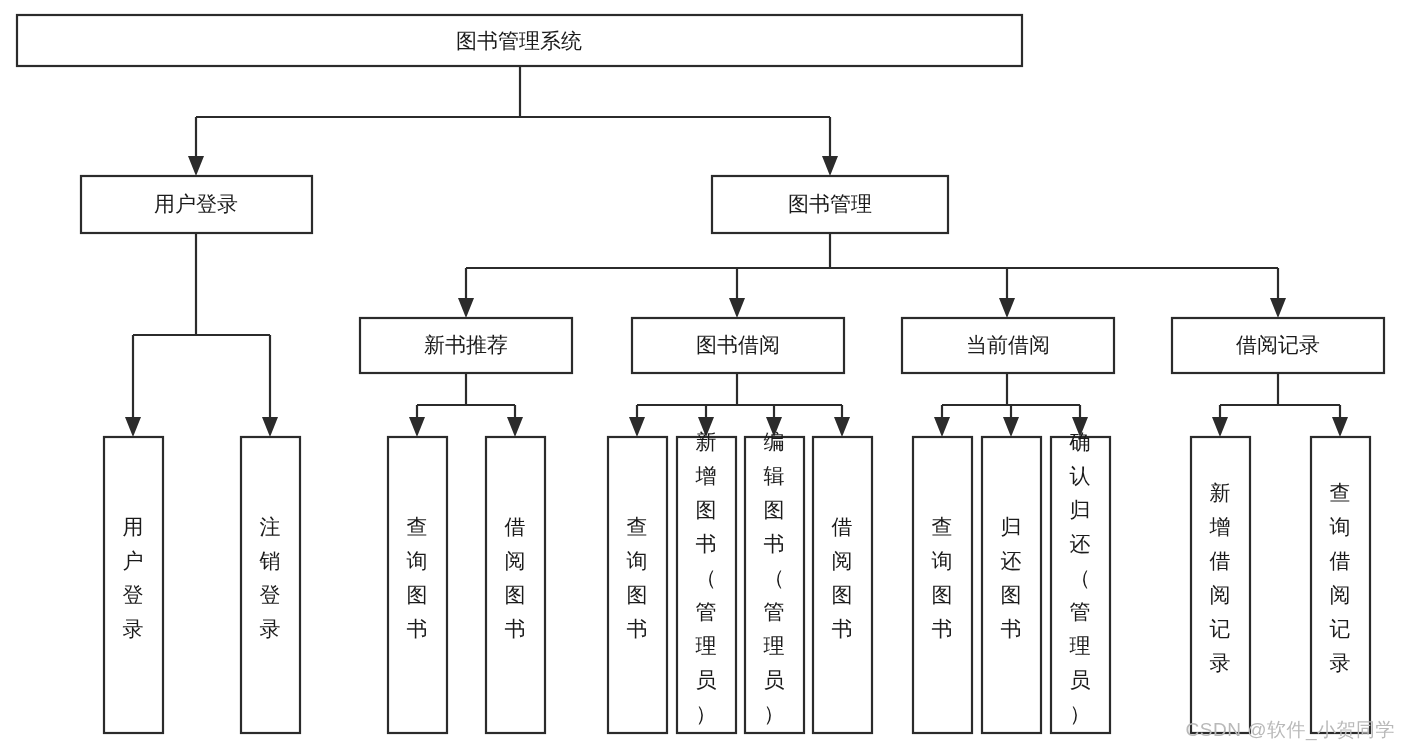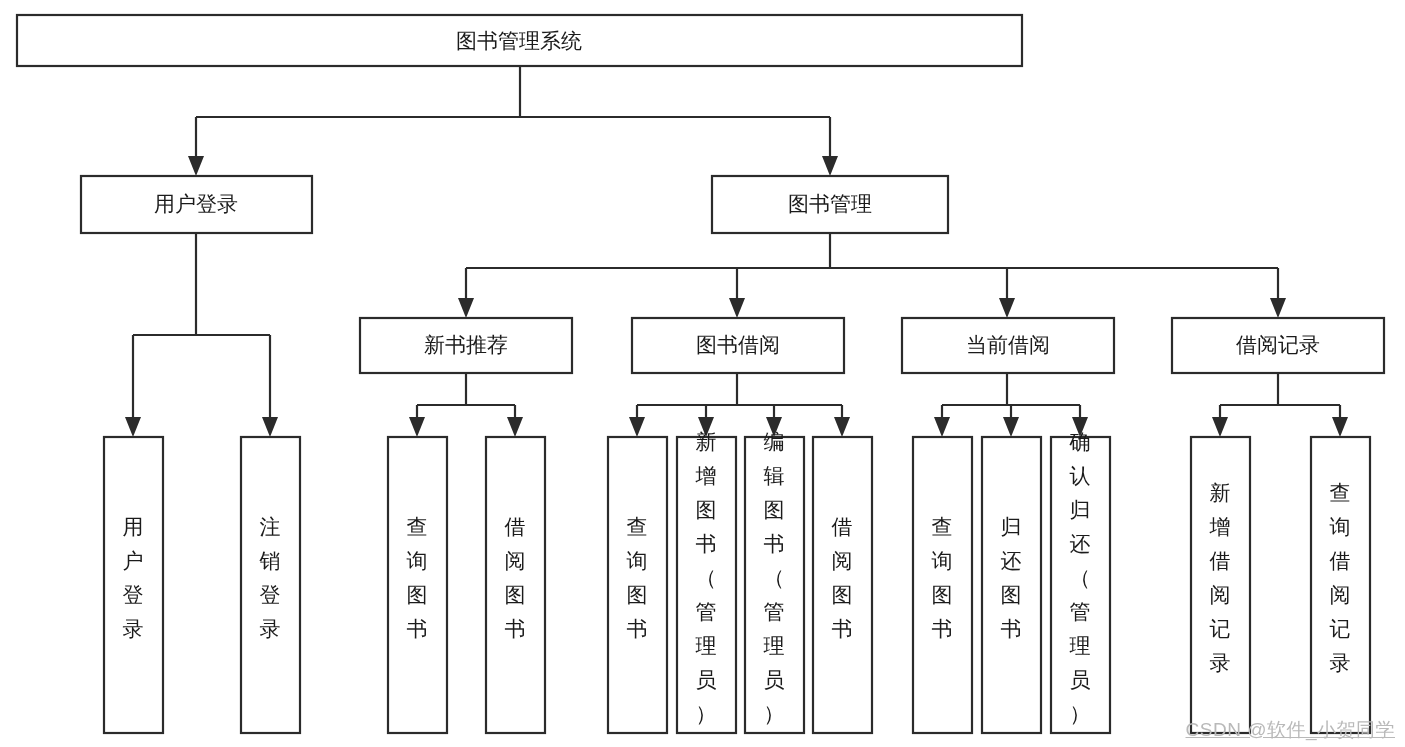--- a/index.html
+++ b/index.html
@@ -57,21 +57,20 @@
   .watermark {
     position: absolute;
     right: 10px;
     bottom: 4px;
     font-family: "Liberation Sans", "DejaVu Sans", sans-serif;
     font-size: 19px;
     color: #b9b9b9;
     letter-spacing: 0.5px;
     white-space: nowrap;
     user-select: none;
-    text-decoration: underline;
   }
 </style>
 </head>
 <body>
 
 <div id="diagram-root">
 
   <svg id="flow-svg" viewBox="0 0 1405 747" xmlns="http://www.w3.org/2000/svg">
 
     <g>

